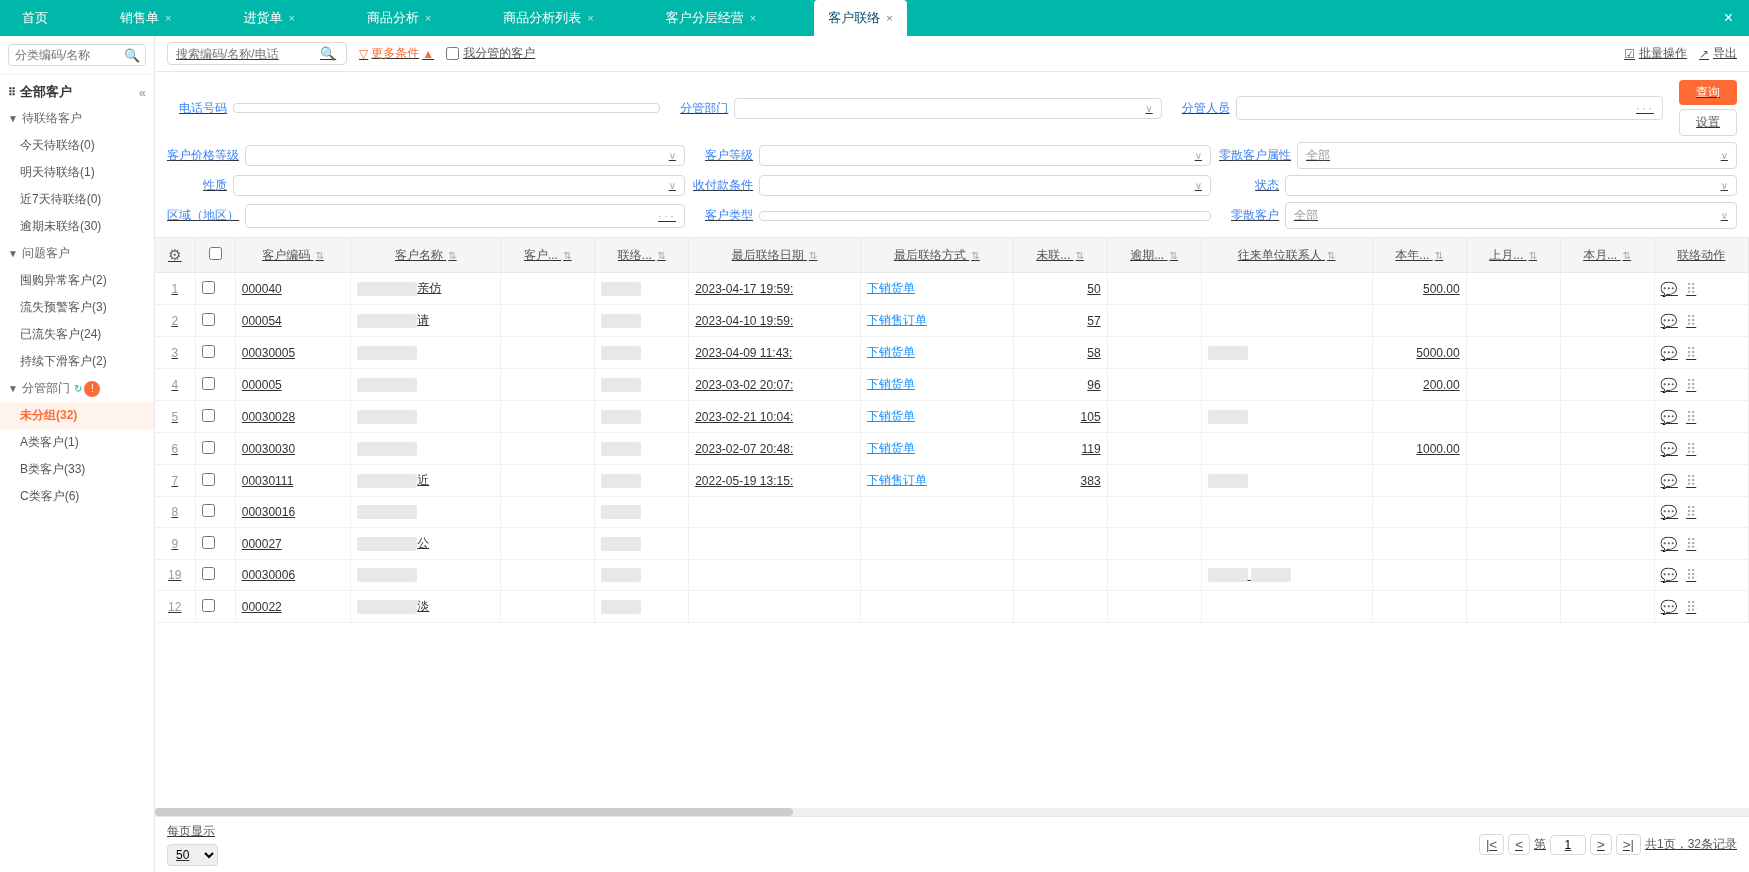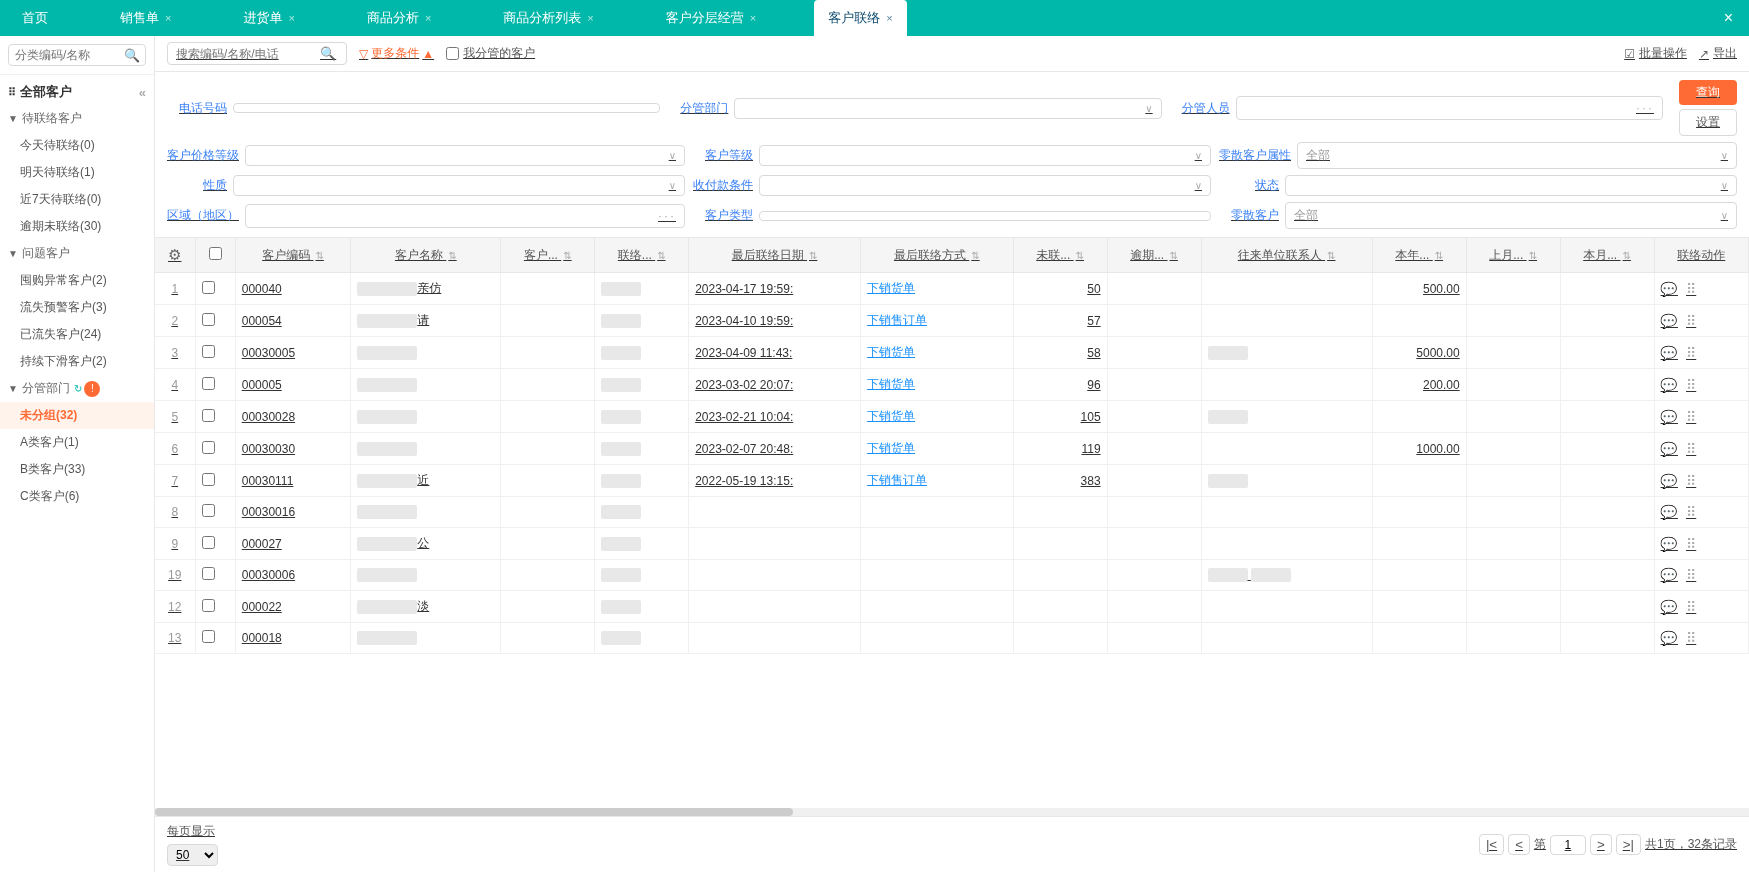--- a/index.html
+++ b/index.html
@@ -864,42 +864,20 @@
     <td class="num"></td>
     <td class="num"></td>
     <td class="num"></td>
     <td>
       <div class="action-icons">
         <span class="action-icon" title="联络">💬</span>
         <span class="action-icon" title="更多">⠿</span>
       </div>
     </td>
   </tr>
-            <tr>
-    <td style="text-align:center;color:#999;">13</td>
-    <td><input type="checkbox" style=""></td>
-    <td>000018</td>
-    <td><span class="blurred"></span></td>
-    <td></td>
-    <td><span class="blurred-sm"></span></td>
-    <td></td>
-    <td class=""></td>
-    <td class="num"></td>
-    <td class="num"></td>
-    <td></td>
-    <td class="num"></td>
-    <td class="num"></td>
-    <td class="num"></td>
-    <td>
-      <div class="action-icons">
-        <span class="action-icon" title="联络">💬</span>
-        <span class="action-icon" title="更多">⠿</span>
-      </div>
-    </td>
-  </tr>
           </tbody>
       </table>
     </div>
 
     <div class="scrollbar-area">
       <div class="scrollbar-thumb"></div>
     </div>
 
     <div class="footer">
       <div class="page-size">

